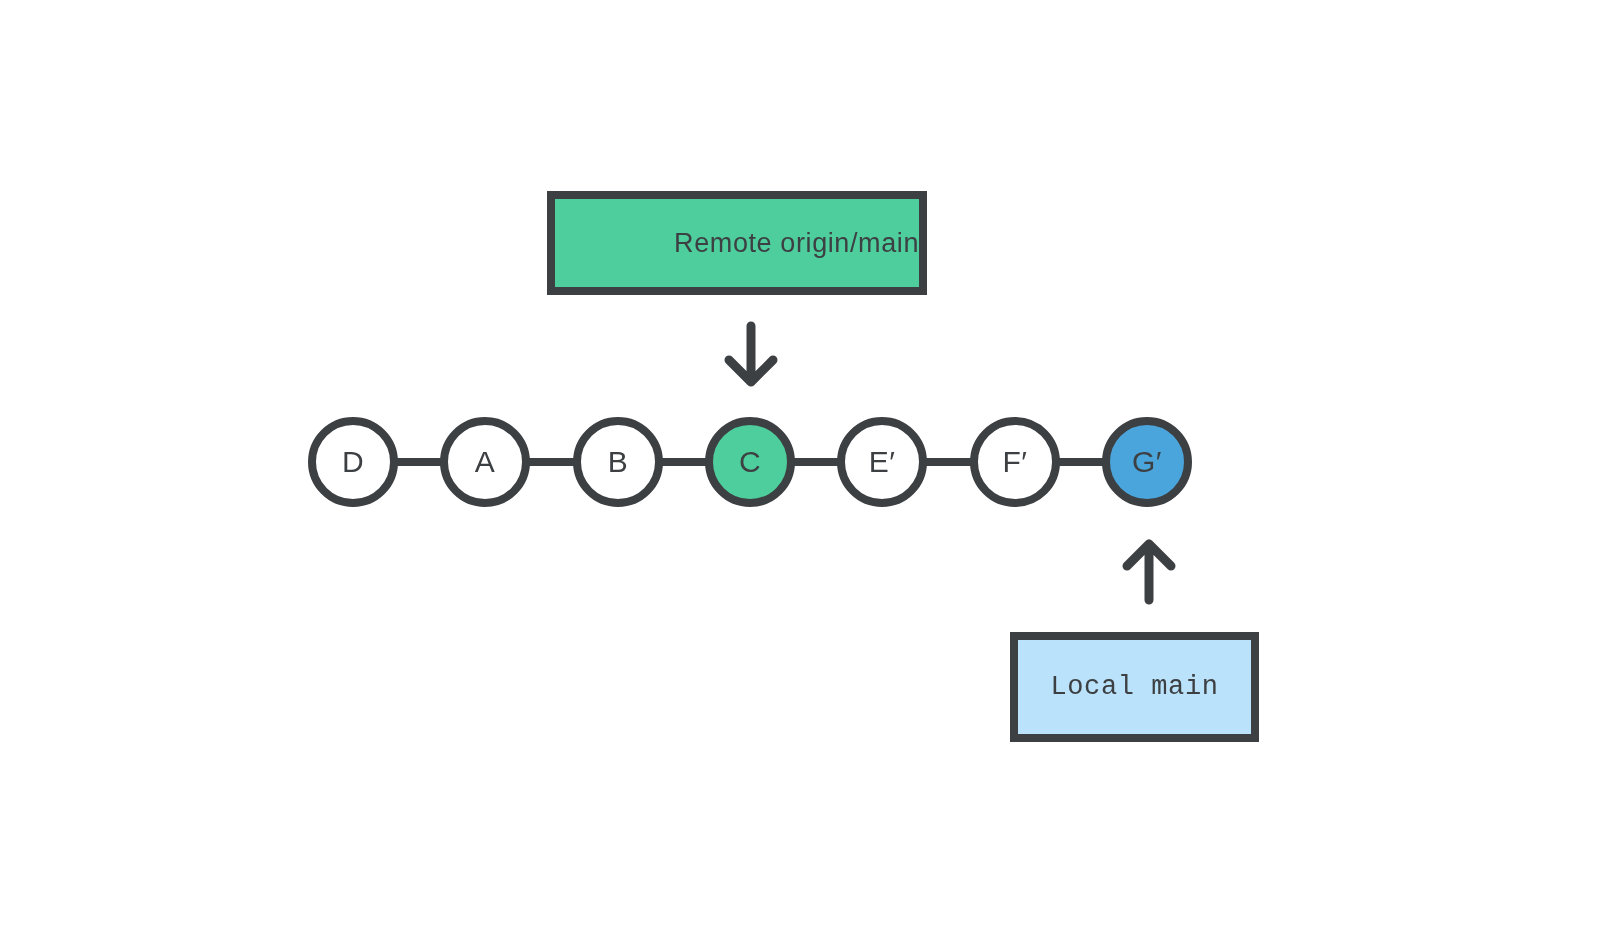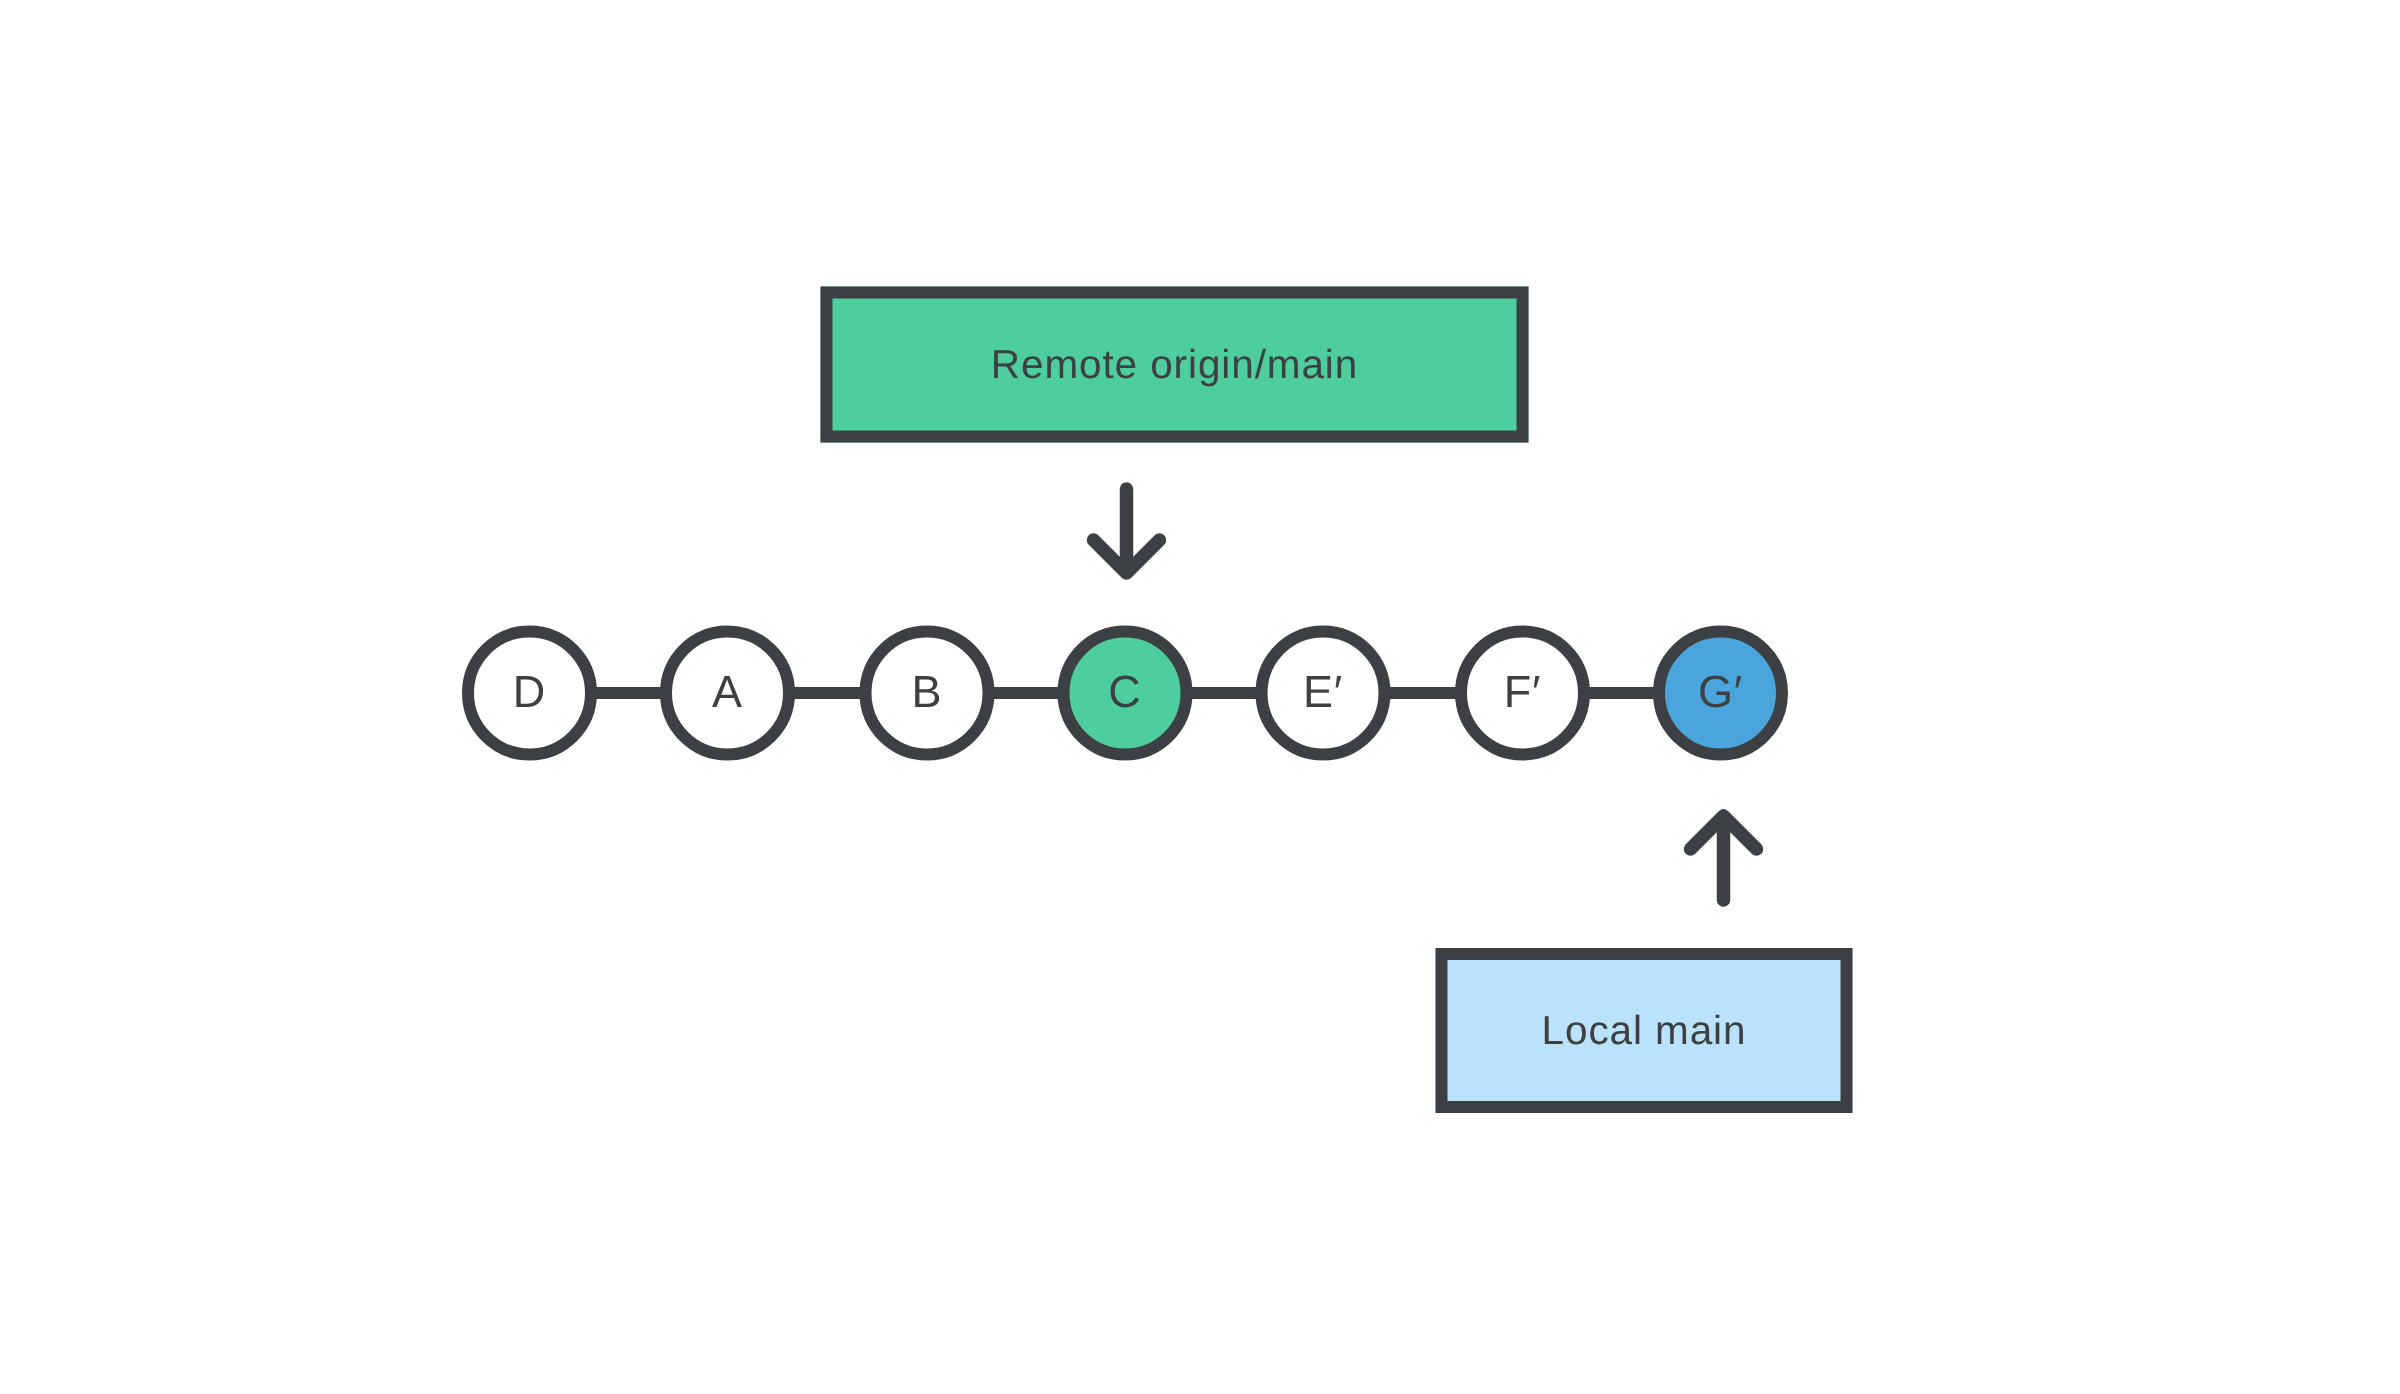--- a/index.html
+++ b/index.html
@@ -28,27 +28,29 @@
     border:8px solid var(--ink);
     display:flex;
     align-items:center;
     justify-content:center;
     font-size:27px;
     letter-spacing:0.6px;
     color:var(--ink);
   }
   .label-box.remote{
     left:547px; top:191px;
-    width:472px; height:104px;
+    width:380px; height:104px;
     background:var(--remote-green);
+    justify-content:flex-end;
   }
   .label-box.local{
-    left:957px; top:632px;
-    width:278px; height:110px;
+    left:1010px; top:632px;
+    width:249px; height:110px;
     background:var(--local-blue);
+    font-family:Liberation Mono, monospace;
   }
   .arrow{
     position:absolute;
     color:var(--ink);
   }
   .arrow.down{ left:719px; top:320px; }
   .arrow.up{ left:1117px; top:534px; }
   .connector{
     position:absolute;
     left:353px; top:458px;

